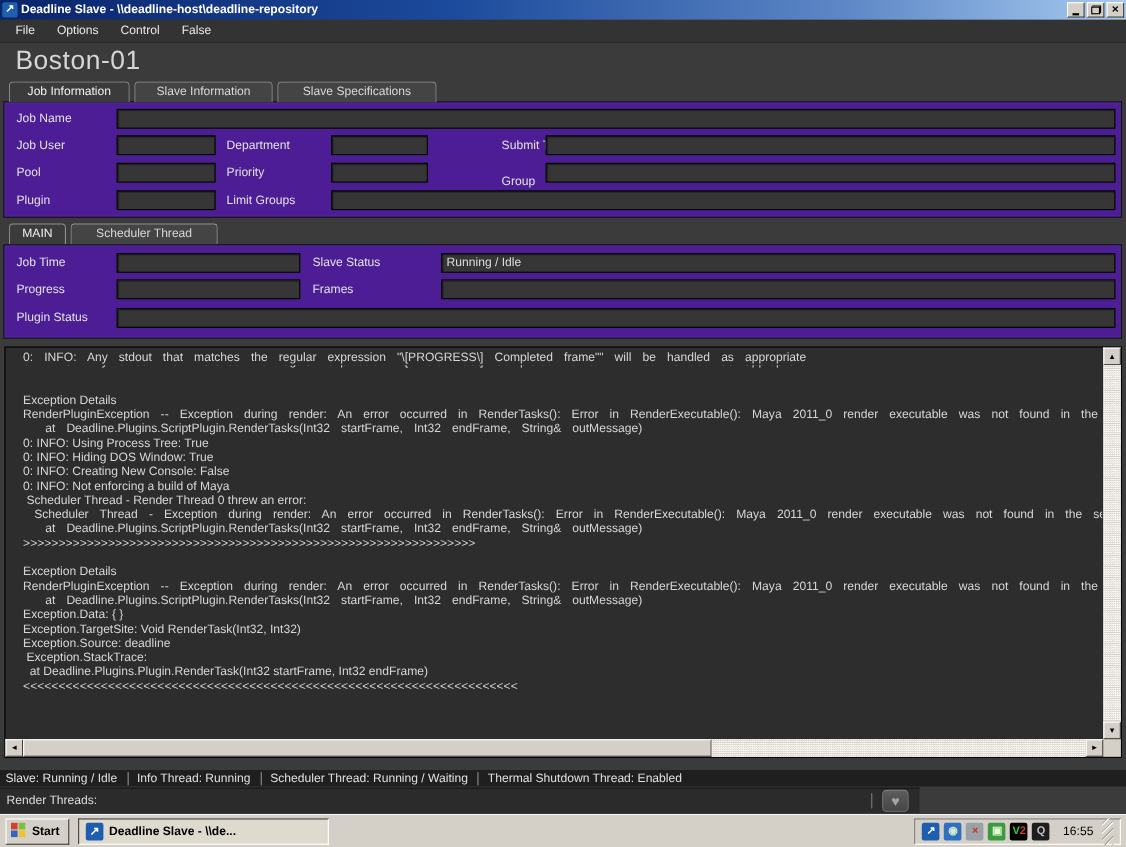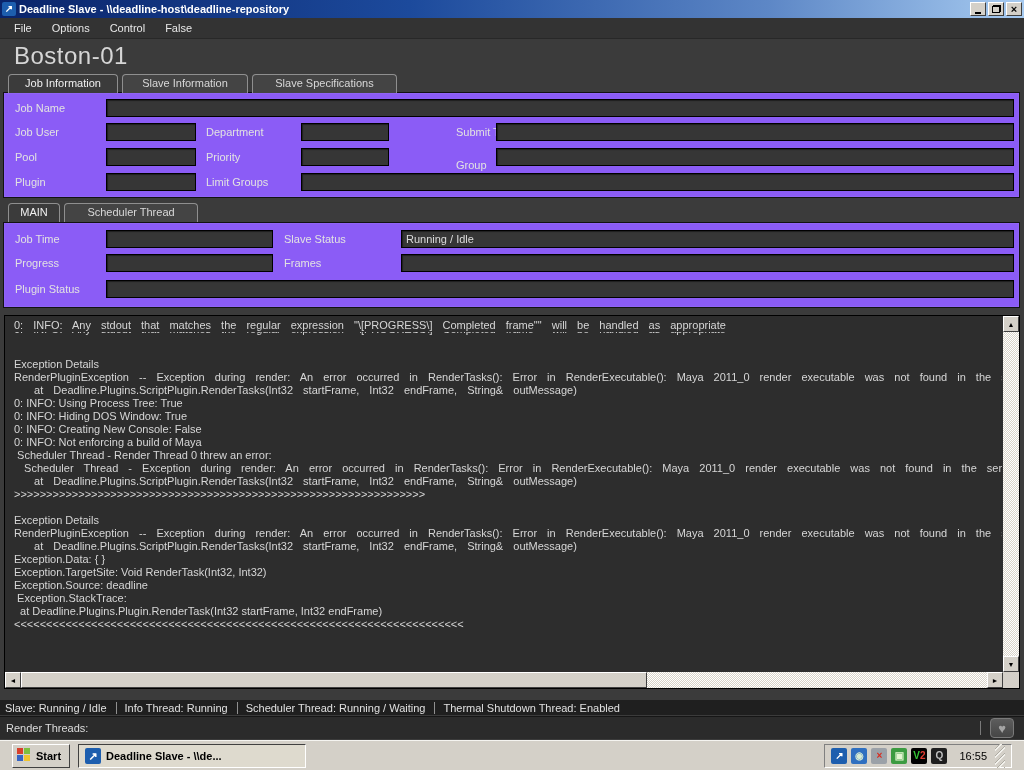--- a/index.html
+++ b/index.html
@@ -34,34 +34,34 @@
 
   
   .tabstrip { position:absolute; display:flex; gap:4px; z-index:3; }
   .tabs-top   { top:74px; left:8px; }
   .tabs-inner { top:203px; left:8px; }
   .tab { height:19px; line-height:17px; text-align:center; font-size:11px; color:#d8d8d8;
     background:#444444; border:1px solid #8f8f8f; border-bottom:none; border-radius:4px 4px 0 0; }
   .tab.active { background:#3b3b3b; color:#f0f0f0; }
 
   
-  .panel { position:absolute; left:3px; width:1017px; background:#8b5cf6;
+  .panel { position:absolute; left:3px; width:1017px; background:#4c1d95;
     border:1px solid #121212; box-shadow:inset 0 0 0 1px rgba(255,255,255,0.05); z-index:2; }
   .panel-1 { top:92px; height:106px; }
   .panel-2 { top:222px; height:86px; }
   .f-label { position:absolute; font-size:11px; color:#e2e2e2; white-space:nowrap; }
   .f-input { position:absolute; height:18px; background:#363636; border:1px solid #000;
     box-shadow:inset 1px 1px 1px rgba(0,0,0,0.45); color:#dddddd; font-family:"Liberation Sans",sans-serif;
     font-size:11px; padding:0 4px; outline:none; }
 
   
   .log-area { position:absolute; top:315px; left:4px; width:1016px; height:374px;
     background:#2d2d2d; border:1px solid #000; }
   .log-text { position:absolute; left:1px; top:1px; right:17px; bottom:17px;
-    overflow:hidden; padding:2px 0 0 8px; }
+    overflow:hidden; padding:2px 0 0 15px; }
   .log-line { font-size:11px; line-height:13px; min-height:13px; color:#d6d6d6; white-space:pre; }
   .log-line.j { word-spacing:7px; }
   .log-line.clip { height:13px; overflow:hidden; }
   .log-line.clip span { display:block; position:relative; top:-9px; }
 
   
   .sb-btn { width:16px; height:16px; background:#d4d0c8; border:1px solid;
     border-color:#ffffff #404040 #404040 #ffffff; color:#000; font-size:7px;
     display:flex; align-items:center; justify-content:center; flex:none; }
   .sb-track { flex:1; background-color:#e9e5d9;
@@ -70,31 +70,31 @@
   .hsb { position:absolute; left:0; bottom:0; right:16px; height:16px; display:flex; flex-direction:row; }
   .hsb-thumb { width:626px; flex:none; background:#d4d0c8; border:1px solid;
     border-color:#ffffff #404040 #404040 #ffffff; }
   .sb-corner { position:absolute; right:0; bottom:0; width:16px; height:16px; background:#d4d0c8; }
 
   
   .statusbar { position:absolute; top:700px; left:0; width:1024px; height:15px;
     background:#1f1f1f; display:flex; align-items:center; padding-left:5px; }
   .seg { font-size:11px; color:#e0e0e0; padding:0 9px 0 0; margin-right:8px; white-space:pre; }
   .seg:not(:last-child) { border-right:1px solid #909090; }
-  .rt-bar { position:absolute; top:716px; left:0; width:1024px; height:23px;
+  .rt-bar { position:absolute; top:716px; left:0; width:836px; height:23px;
     background:#2b2b2b; border-top:1px solid #161616; display:flex; align-items:center; padding:0 10px 0 6px; }
   .rt-label { font-size:11px; color:#dddddd; flex:1; }
   .rt-sep { width:1px; height:14px; background:#7a7a7a; margin-right:9px; }
   .heart-btn { width:24px; height:20px; background:linear-gradient(#5d5d5d,#464646);
     border:1px solid #7a7a7a; border-radius:4px; display:flex; align-items:center; justify-content:center;
     color:#a5a5a5; font-size:13px; line-height:13px; }
 
   
   .taskbar { position:absolute; top:740px; left:0; width:1024px; height:30px;
-    background:#d4d0c8; border-top:1px solid #f5f4f0; display:flex; align-items:center; padding:0 12px; }
+    background:#d4d0c8; border-top:1px solid #f5f4f0; display:flex; align-items:center; padding:0 5px; }
   .start-btn { height:24px; display:flex; align-items:center; gap:4px; padding:0 8px 0 4px;
     background:#d4d0c8; border:1px solid; border-color:#ffffff #404040 #404040 #ffffff;
     font-size:11px; font-weight:bold; color:#000; }
   .win-flag { width:15px; height:15px; display:grid; grid-template-columns:6px 6px; grid-template-rows:6px 6px; gap:1px; }
   .win-flag i { display:block; }
   .task-btn { margin-left:8px; width:228px; height:24px; display:flex; align-items:center; gap:5px; padding:0 6px;
     background:#dedace; border:1px solid; border-color:#404040 #ffffff #ffffff #404040;
     font-size:11px; font-weight:bold; color:#000; white-space:nowrap; overflow:hidden; }
   .task-ico { width:16px; height:16px; flex:none; background:#1d5eae; border-radius:2px;
     color:#fff; font-weight:bold; font-size:11px; line-height:16px; text-align:center; }

